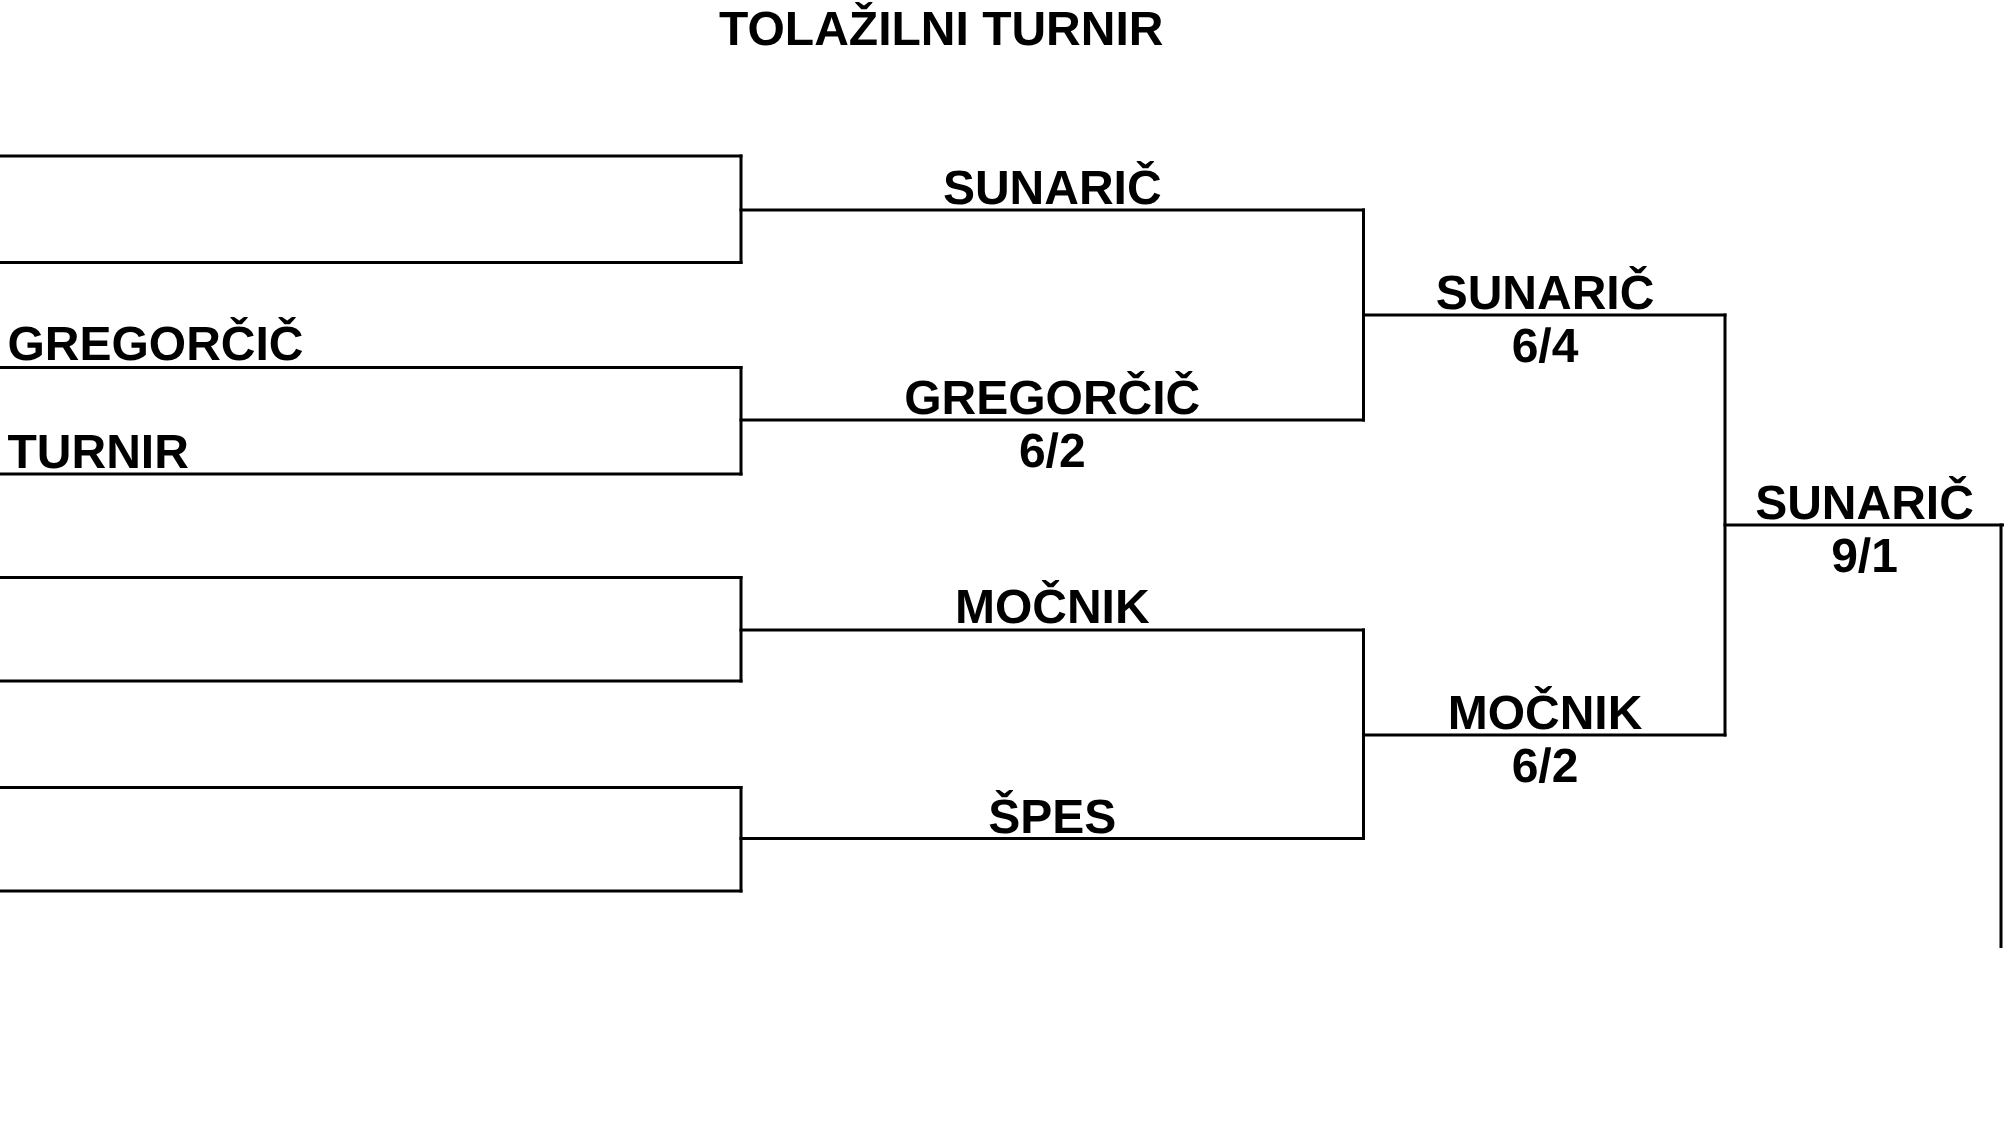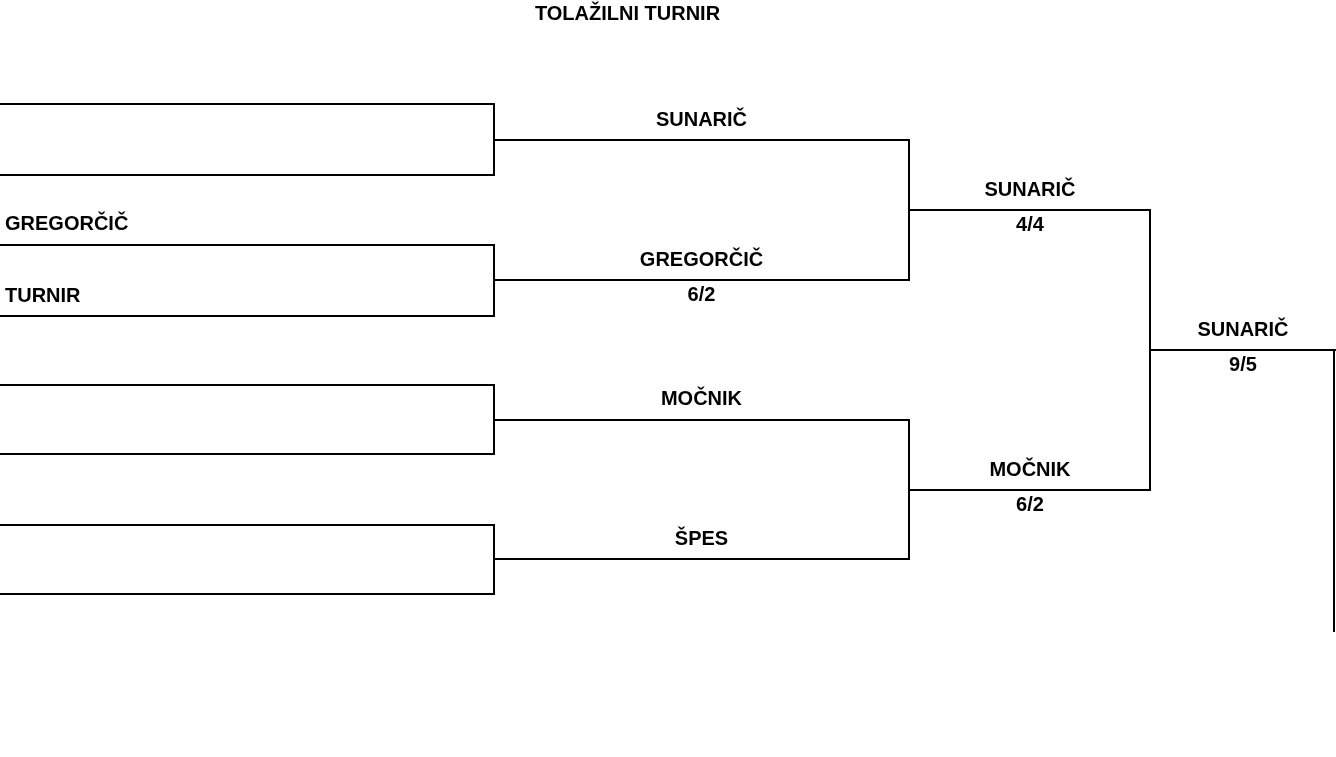--- a/index.html
+++ b/index.html
@@ -10,21 +10,21 @@
     overflow: hidden;
     font-family: "Liberation Sans", sans-serif;
     color: #000000;
   }
   .hline, .vline { position: absolute; background: #000000; }
   .hline { height: 2px; }
   .vline { width: 2px; }
   .lbl {
     position: absolute;
     font-weight: bold;
-    font-size: 20px;
+    font-size: 32px;
     line-height: 1;
     white-space: nowrap;
   }
   .ctr { text-align: center; }
 </style>
 </head>
 <body>
 
 <div class="lbl ctr" style="left:0; top:3px; width:1255px;">TOLAŽILNI TURNIR</div>
 
@@ -65,21 +65,21 @@
 <div class="lbl ctr" style="left:494px; top:249px; width:415px;">GREGORČIČ</div>
 <div class="lbl ctr" style="left:494px; top:284px; width:415px;">6/2</div>
 <div class="lbl ctr" style="left:494px; top:388px; width:415px;">MOČNIK</div>
 <div class="lbl ctr" style="left:494px; top:528px; width:415px;">ŠPES</div>
 
 <div class="hline" style="left:908px; top:209px; width:243px;"></div>
 <div class="hline" style="left:908px; top:489px; width:243px;"></div>
 <div class="vline" style="left:1149px; top:209px; height:282px;"></div>
 
 <div class="lbl ctr" style="left:909px; top:179px; width:242px;">SUNARIČ</div>
-<div class="lbl ctr" style="left:909px; top:214px; width:242px;">4/4</div>
+<div class="lbl ctr" style="left:909px; top:214px; width:242px;">6/4</div>
 <div class="lbl ctr" style="left:909px; top:459px; width:242px;">MOČNIK</div>
 <div class="lbl ctr" style="left:909px; top:494px; width:242px;">6/2</div>
 
 <div class="hline" style="left:1149px; top:349px; width:187px;"></div>
 <div class="vline" style="left:1333px; top:349px; height:283px;"></div>
 
 <div class="lbl ctr" style="left:1150px; top:319px; width:186px;">SUNARIČ</div>
-<div class="lbl ctr" style="left:1150px; top:354px; width:186px;">9/5</div>
+<div class="lbl ctr" style="left:1150px; top:354px; width:186px;">9/1</div>
 
 </body></html>

